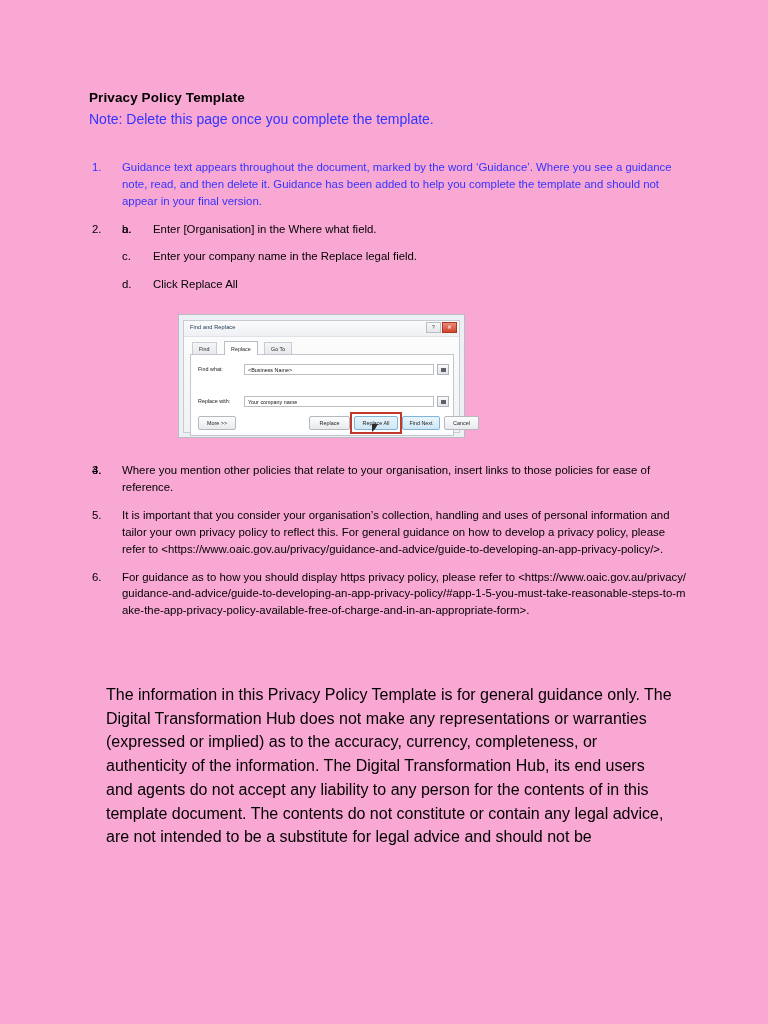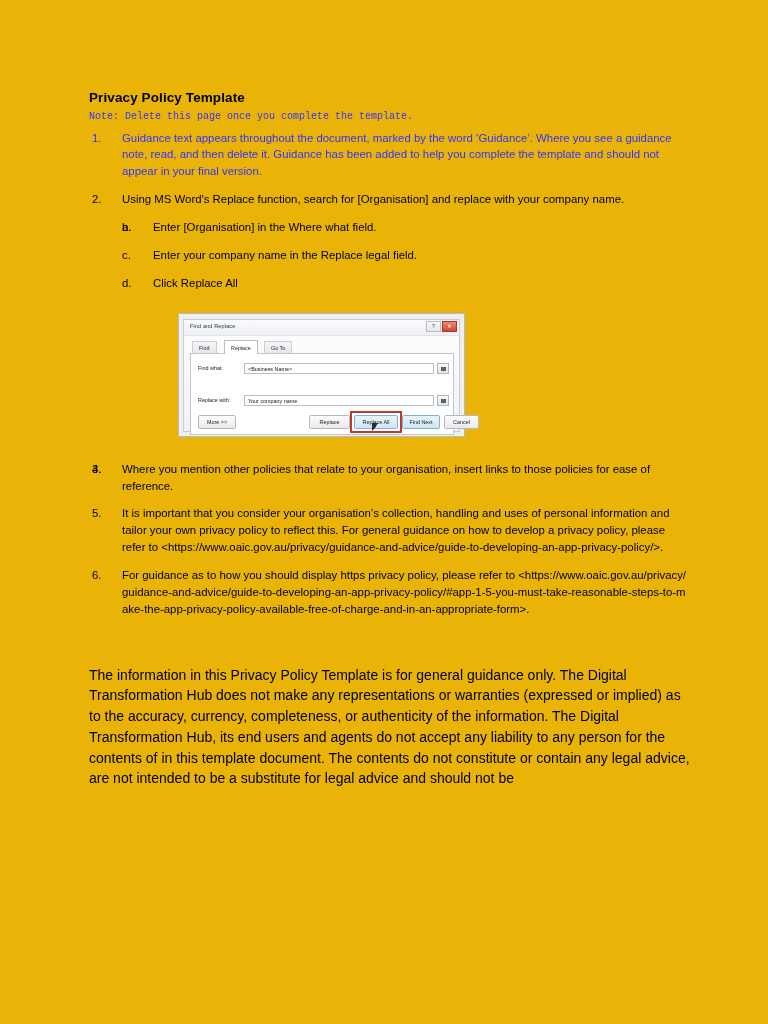--- a/index.html
+++ b/index.html
@@ -11,39 +11,38 @@
     width: 768px;
     height: 1024px;
     overflow: hidden;
     font-family: "Liberation Sans", sans-serif;
     color: #000000;
   }
   .page {
     position: relative;
     width: 768px;
     height: 1024px;
-    background: #eab308;
+    background: #f9a8d4;
     box-sizing: border-box;
     padding: 90px 78px 0 89px;
   }
 
   
   h1.doc-title {
     font-size: 13.5px;
     font-weight: bold;
     margin: 0 0 5px 0;
     letter-spacing: 0.1px;
     color: #000;
   }
   .note-line {
-    font-size: 10px;
+    font-size: 14px;
     color: #3333ff;
-    margin: 0 0 6px 0;
+    margin: 0 0 30px 0;
     line-height: 1.35;
-    font-family: Liberation Mono, monospace;
   }
   h2.section-heading {
     font-size: 13px;
     font-weight: bold;
     margin: 0 0 17px 0;
     letter-spacing: 0.05px;
     color: #000;
   }
   h2.section-heading.disclaimer {
     margin: 0 0 22px 0;
@@ -288,24 +287,24 @@
     height: 0;
     z-index: 6;
     border-left: 3px solid #2b2b2b;
     border-right: 3px solid transparent;
     border-top: 5px solid #2b2b2b;
     border-bottom: 3px solid transparent;
   }
 
   
   .disclaimer-body {
-    font-size: 14px;
+    font-size: 16px;
     line-height: 1.48;
     color: #000;
-    margin: 0;
+    margin: 17px;
   }
   .spacer-before-disclaimer { height: 36px; }
 </style>
 </head>
 <body>
 
 <div class="page">
 
   <h1 class="doc-title">Privacy Policy Template</h1>
 
@@ -314,21 +313,20 @@
 
   <ul class="olist">
 
     <li class="blue">
       <span class="marker">1.</span>
       <span>Guidance text appears throughout the document, marked by the word ‘Guidance’. Where you see a guidance note, read, and then delete it. Guidance has been added to help you complete the template and should not appear in your final version.</span>
     </li>
 
     <li>
       <span class="marker">2.</span>
-      <span>Using MS Word's Replace function, search for [Organisation] and replace with your company name.</span>
 
       <ul class="sublist">
         <li>
           <span class="marker">a.</span>
         </li>
         <li>
           <span class="marker">b.</span>
           <span>Enter [Organisation] in the Where what field.</span>
         </li>
         <li>

